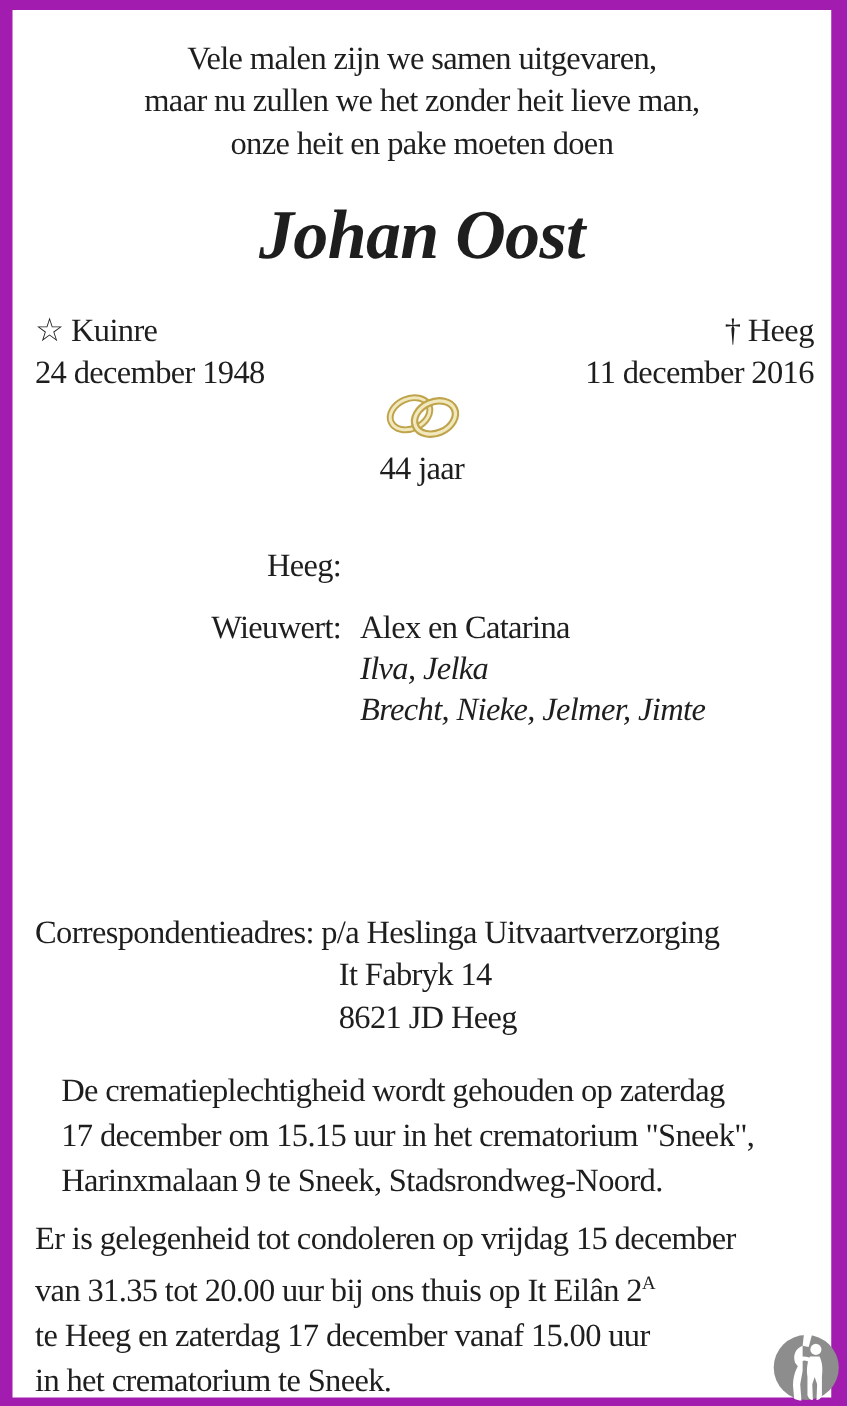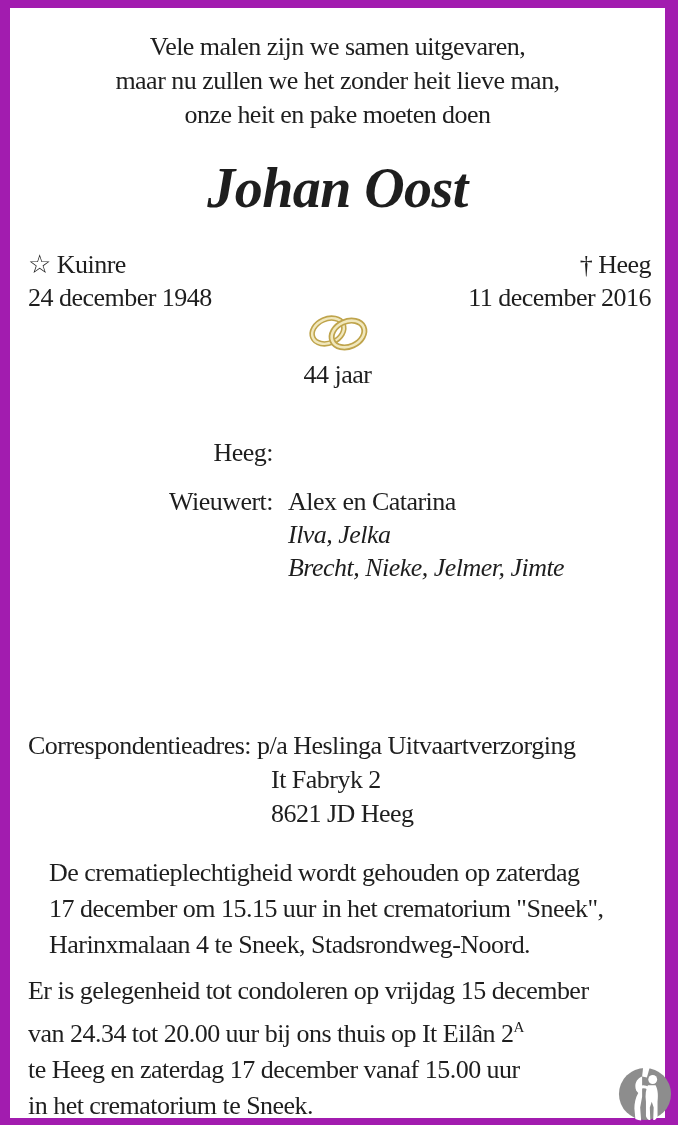--- a/index.html
+++ b/index.html
@@ -94,33 +94,33 @@
       <div class="frow">
         <div class="fplace">Wieuwert:</div>
         <div class="fnames">Alex en Catarina</div>
       </div>
       <div class="fchildren">Ilva, Jelka</div>
       <div class="fchildren">Brecht, Nieke, Jelmer, Jimte</div>
     </div>
 
     <div class="abs correspondence body-text">
       <div><span>Correspondentieadres:</span> <span>p/a Heslinga Uitvaartverzorging</span></div>
-      <div class="addr-cont">It Fabryk 2</div>
+      <div class="addr-cont">It Fabryk 14</div>
       <div class="addr-cont">8621 JD Heeg</div>
     </div>
 
     <div class="abs para cremation body-text">
       <div>De crematieplechtigheid wordt gehouden op zaterdag</div>
       <div>17 december om 15.15 uur in het crematorium "Sneek",</div>
-      <div>Harinxmalaan 4 te Sneek, Stadsrondweg-Noord.</div>
+      <div>Harinxmalaan 9 te Sneek, Stadsrondweg-Noord.</div>
     </div>
 
     <div class="abs para condolence body-text">
       <div>Er is gelegenheid tot condoleren op vrijdag 15 december</div>
-      <div><span>van 24.34 tot 20.00 uur bij ons thuis op It Eilân 2</span><sup class="sup-a">A</sup></div>
+      <div><span>van 31.35 tot 20.00 uur bij ons thuis op It Eilân 2</span><sup class="sup-a">A</sup></div>
       <div>te Heeg en zaterdag 17 december vanaf 15.00 uur</div>
       <div>in het crematorium te Sneek.</div>
     </div>
 
   </div>
 
   <div class="logo">
     <svg width="54" height="58" viewBox="0 0 56 60" aria-hidden="true">
       <circle cx="28" cy="31" r="27" fill="#8d8d8d"></circle>
       <path d="M26,4 L33,3 L30,14 L25,13 Z" fill="#ffffff"></path>

